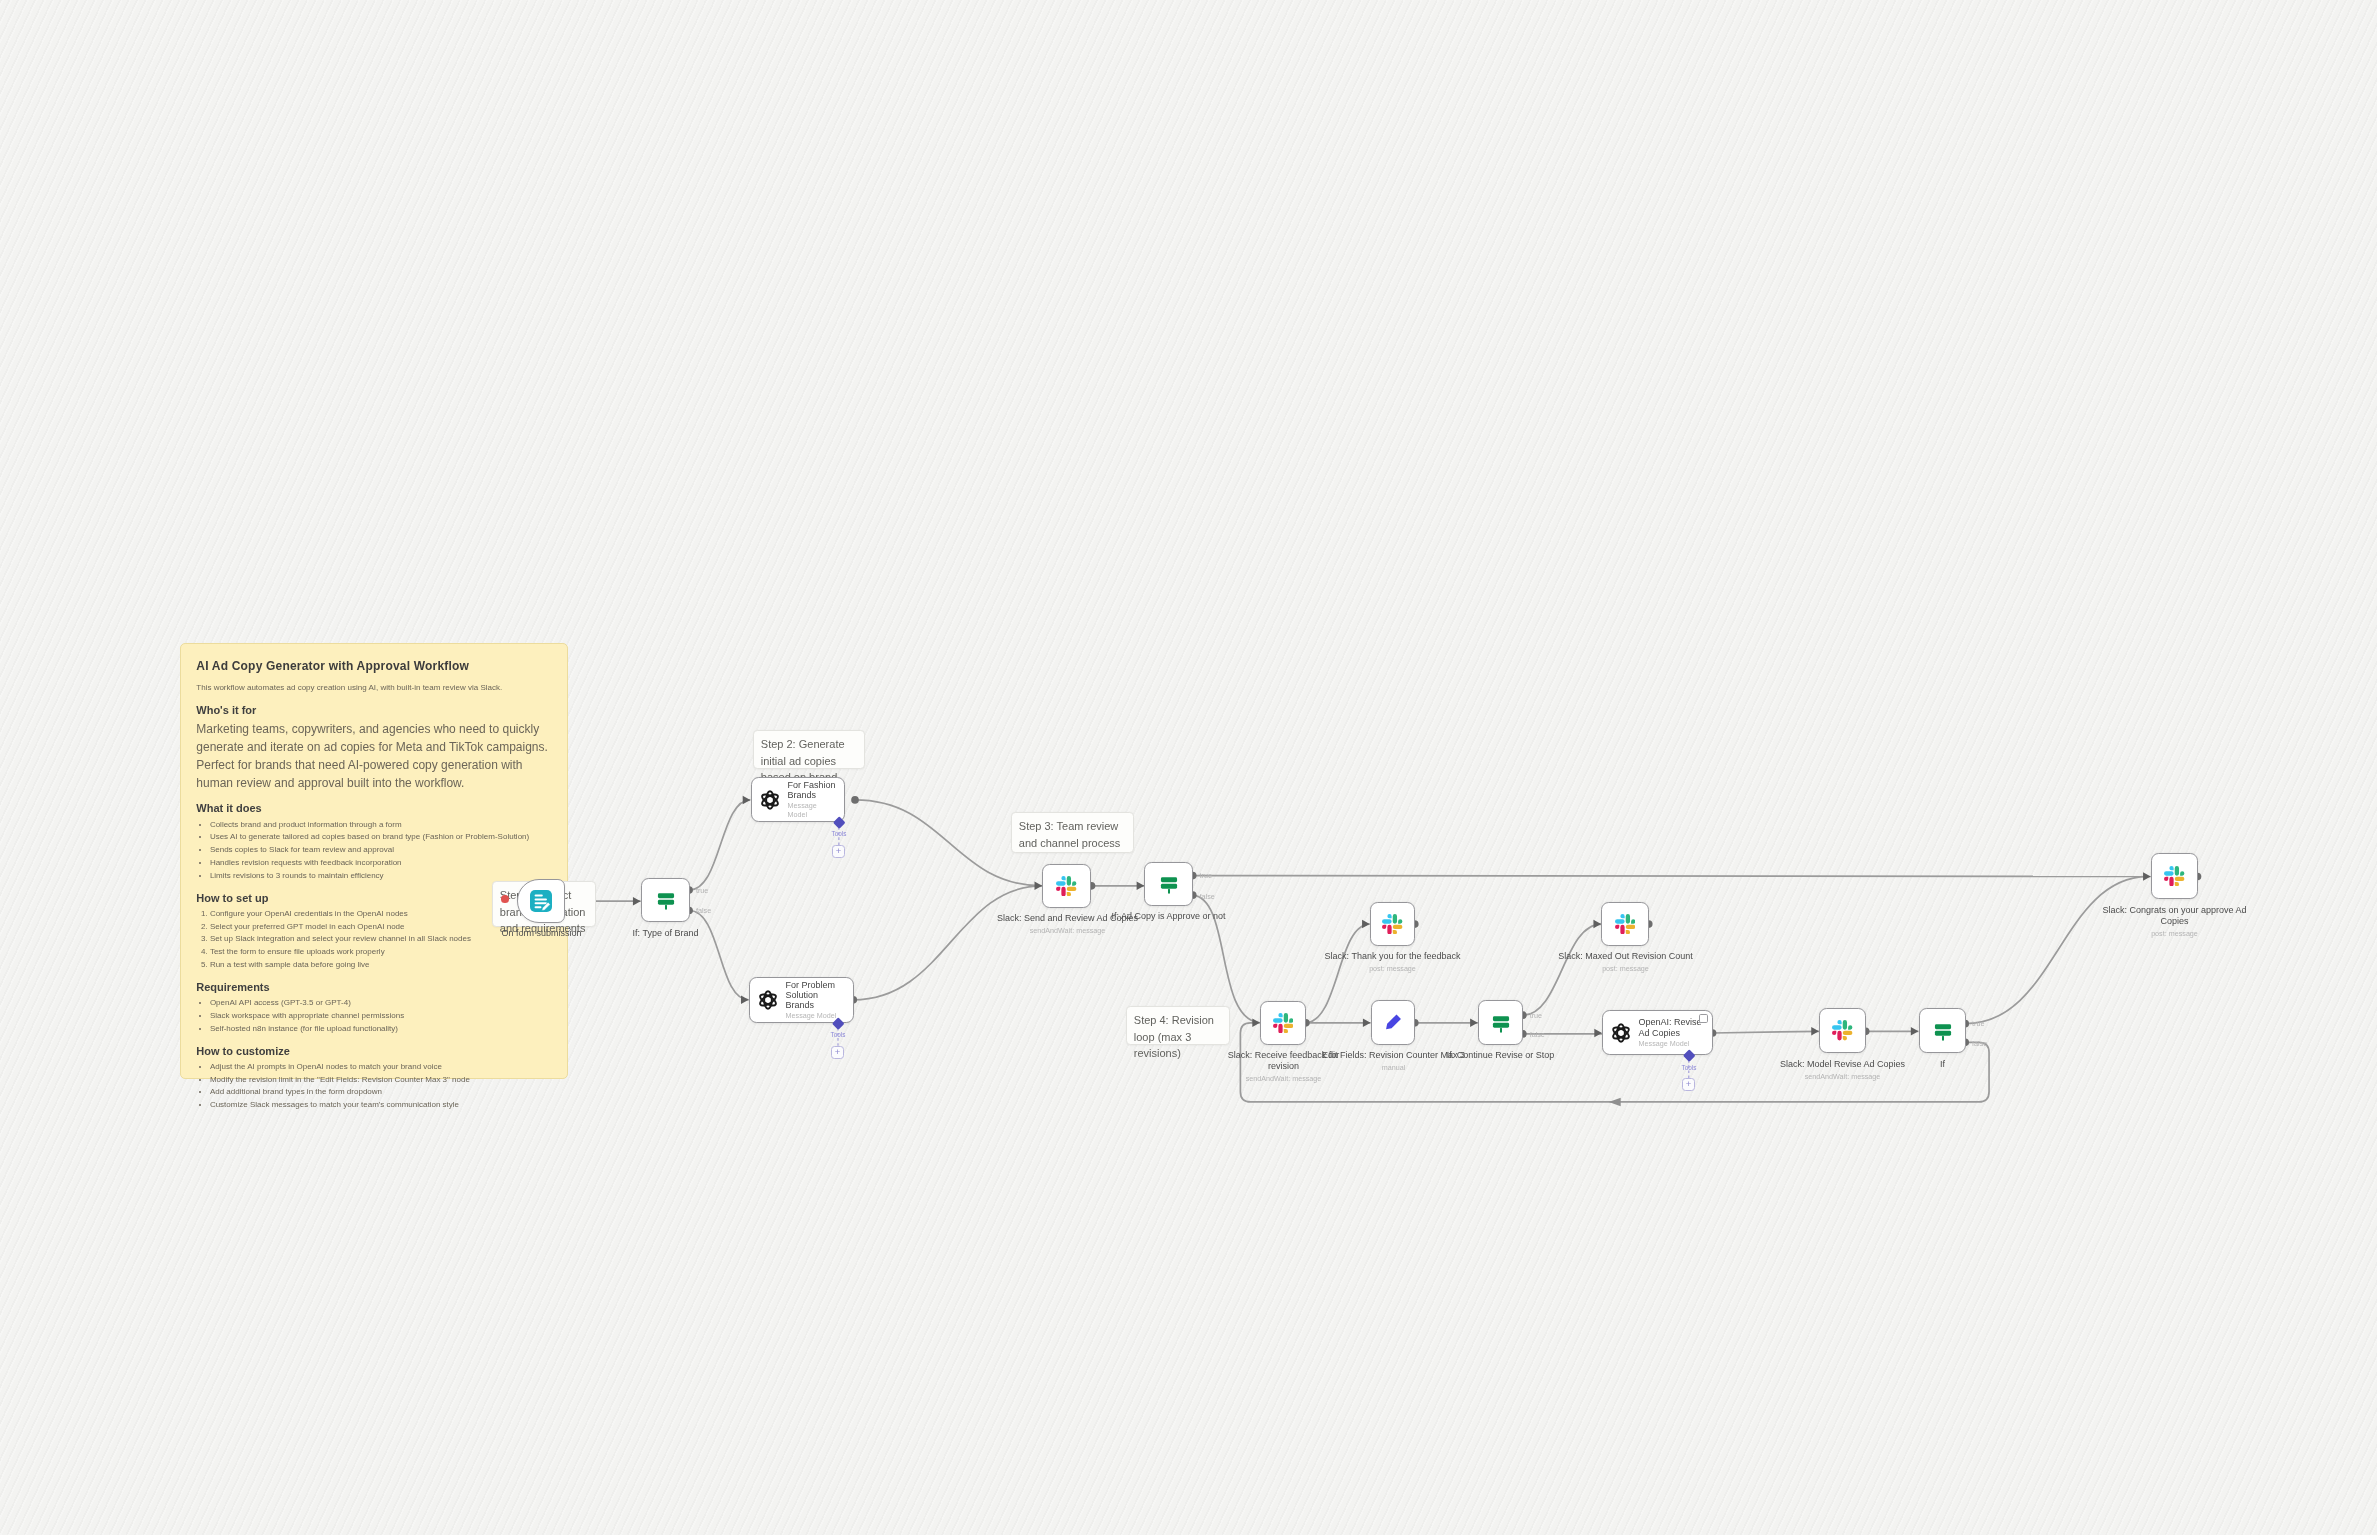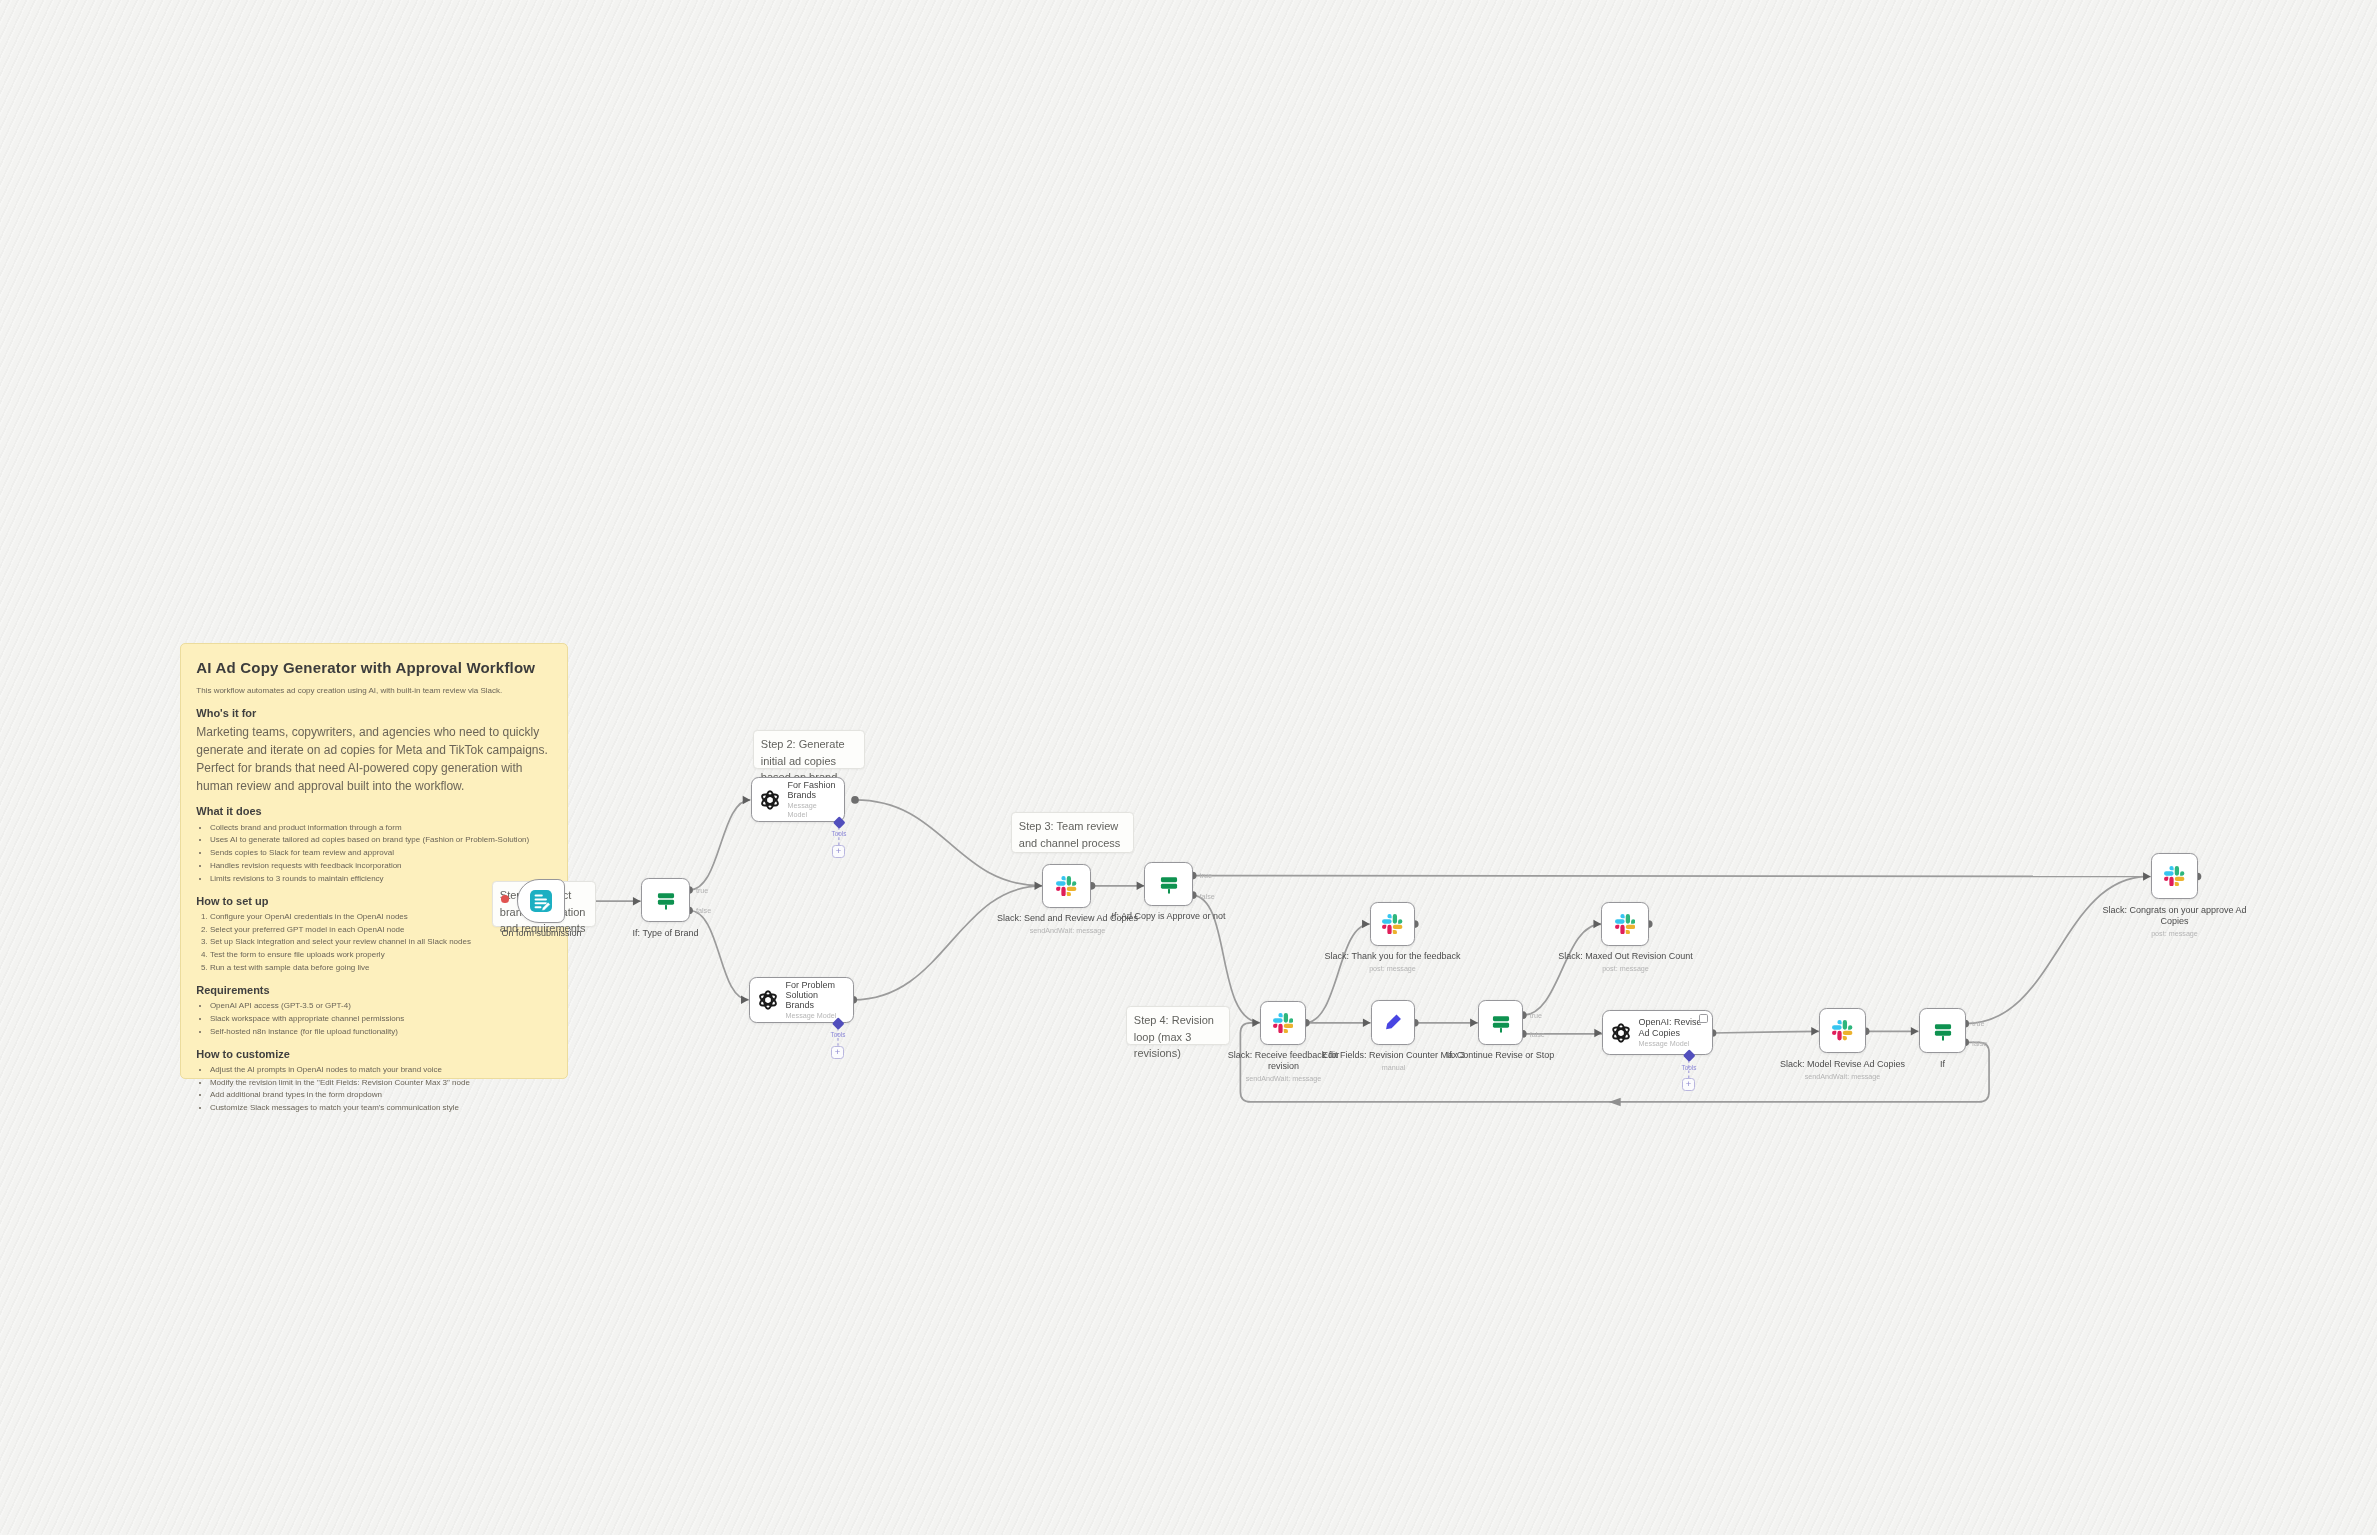--- a/index.html
+++ b/index.html
@@ -5,21 +5,21 @@
   html,body{margin:0;padding:0;}
   body{font-family:"Liberation Sans",sans-serif;background:#f3f3f1;}
   .canvas{position:relative;width:2377px;height:1536px;overflow:hidden;
     background:#f3f3f1;
     background-image:repeating-linear-gradient(115deg, rgba(0,0,0,0.018) 0 1.7px, rgba(255,255,255,0.25) 1.7px 3.4px, transparent 3.4px 7.7px);}
   svg.wires{position:absolute;left:0;top:0;pointer-events:none;}
 
   
   .sticky{position:absolute;left:180px;top:643px;width:388px;height:436px;background:#fdf0be;
     border:0.9px solid #ecdc9d;border-radius:5.1px;padding:13.6px 15.3px;box-sizing:border-box;color:#5c5648;}
-  .sticky h1{font-size:15px;margin:1.7px 0 8.5px 0;color:#3c3c3c;letter-spacing:0.2px;}
+  .sticky h1{font-size:12px;margin:1.7px 0 8.5px 0;color:#3c3c3c;letter-spacing:0.2px;}
   .sticky .intro{font-size:8px;color:#6b6558;margin:0 0 5.1px 0;line-height:1.5;}
   .sticky h2{font-size:11px;margin:10.2px 0 4.3px 0;color:#3f3f3f;}
   .sticky p{font-size:12px;line-height:1.5;margin:0;color:#6b6558;}
   .sticky ul,.sticky ol{margin:1.7px 0 0 0;padding-left:13.6px;}
   .sticky li{font-size:8px;line-height:1.48;color:#6b6558;margin:0.9px 0;}
 
   
   .stepnote{position:absolute;background:#fdfdfb;border:0.9px solid #e3e3df;border-radius:4.3px;
     padding:5.1px 6.8px;box-sizing:border-box;font-size:11px;line-height:1.5;color:#62625e;
     box-shadow:0 0.9px 1.7px rgba(0,0,0,.04);}

